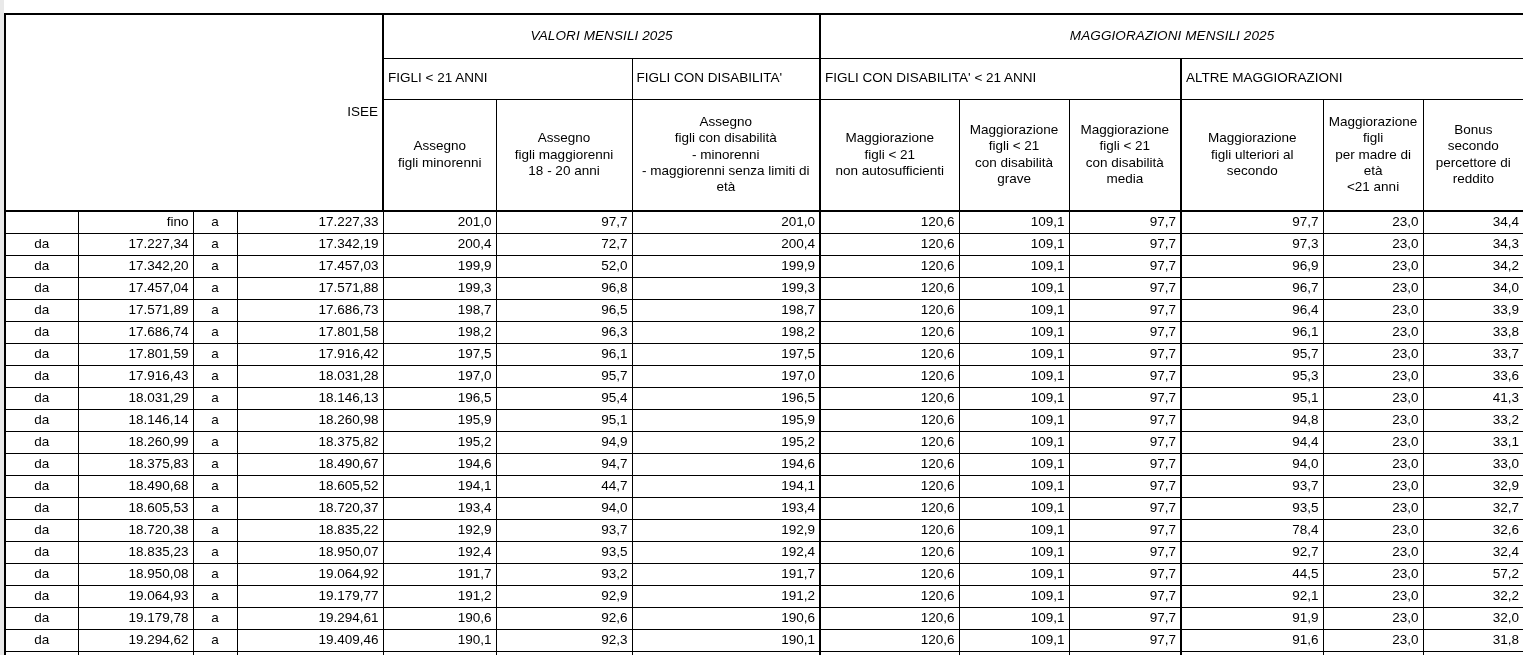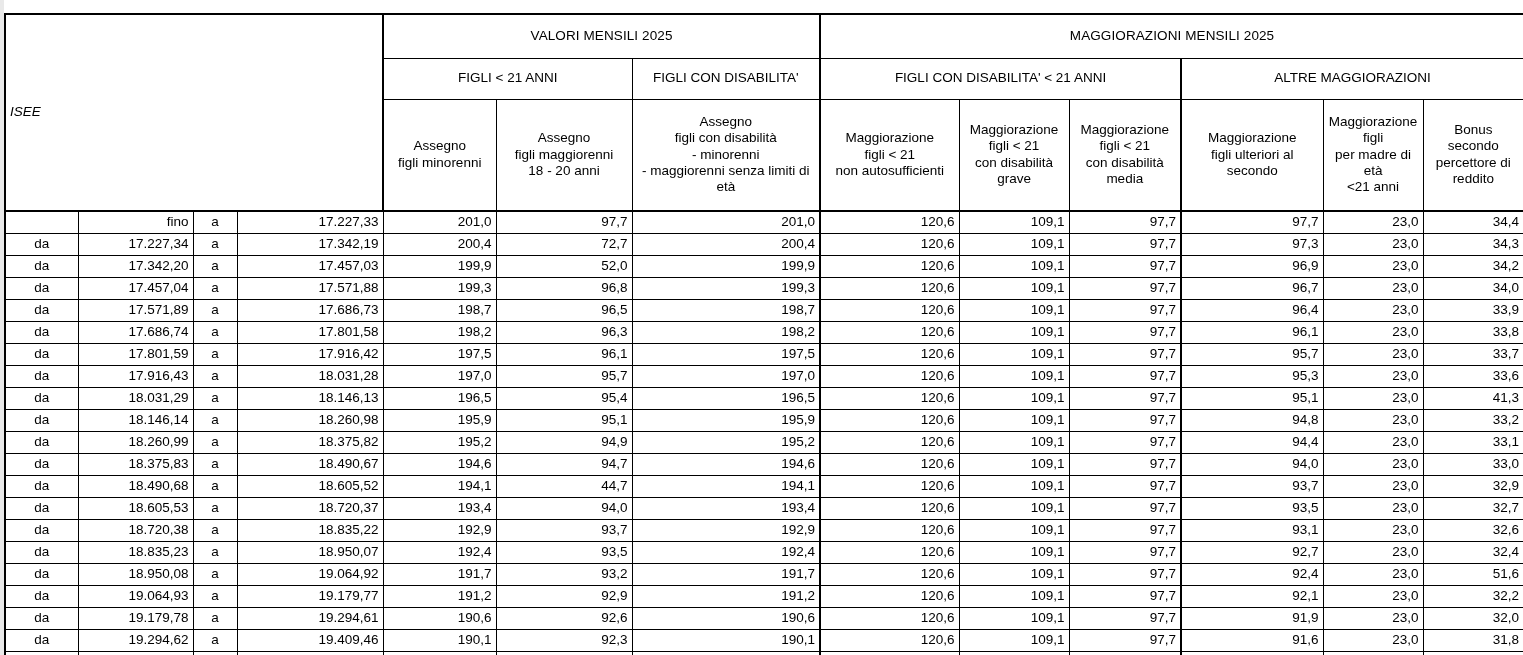--- a/index.html
+++ b/index.html
@@ -28,42 +28,41 @@
     background:#fff;
   }
   
   table.assegno{border:2px solid #000;}
   .grp-band{
     font-weight:bold;
     font-size:13.5px;
     text-align:center;
     letter-spacing:0.1px;
     height:44px;
+    font-style:italic;
   }
   .sub-band{
     font-weight:bold;
     font-size:13.5px;
-    text-align:center;
     height:41px;
     margin-top:30px;
   }
   .colhead{
     text-align:center;
     vertical-align:top;
     padding-top:8px;
     height:112px;
     font-size:13.5px;
     line-height:1.45;
   }
   .isee-head{
     font-weight:bold;
     font-size:14px;
-    text-align:left;
+    text-align:right;
     vertical-align:middle;
-    font-style:italic;
   }
   .thickR{border-right:2px solid #000 !important;}
   .thickL{border-left:2px solid #000 !important;}
   .thickT{border-top:2px solid #000 !important;}
 
   tr.datarow td{height:22px;font-size:13.5px;}
   td.num{text-align:right;padding-right:6px;}
   td.ctr{text-align:center;}
 
   
@@ -381,21 +380,21 @@
           <td class="ctr">da</td>
           <td class="num">18.720,38</td>
           <td class="ctr">a</td>
           <td class="num">18.835,22</td>
           <td class="num">192,9</td>
           <td class="num">93,7</td>
           <td class="num thickR">192,9</td>
           <td class="num">120,6</td>
           <td class="num">109,1</td>
           <td class="num">97,7</td>
-          <td class="num thickL">93,1</td>
+          <td class="num thickL">78,4</td>
           <td class="num">23,0</td>
           <td class="num">32,6</td>
         </tr>
         <tr class="datarow">
           <td class="ctr">da</td>
           <td class="num">18.835,23</td>
           <td class="ctr">a</td>
           <td class="num">18.950,07</td>
           <td class="num">192,4</td>
           <td class="num">93,5</td>
@@ -411,23 +410,23 @@
           <td class="ctr">da</td>
           <td class="num">18.950,08</td>
           <td class="ctr">a</td>
           <td class="num">19.064,92</td>
           <td class="num">191,7</td>
           <td class="num">93,2</td>
           <td class="num thickR">191,7</td>
           <td class="num">120,6</td>
           <td class="num">109,1</td>
           <td class="num">97,7</td>
-          <td class="num thickL">92,4</td>
-          <td class="num">23,0</td>
-          <td class="num">51,6</td>
+          <td class="num thickL">44,5</td>
+          <td class="num">23,0</td>
+          <td class="num">57,2</td>
         </tr>
         <tr class="datarow">
           <td class="ctr">da</td>
           <td class="num">19.064,93</td>
           <td class="ctr">a</td>
           <td class="num">19.179,77</td>
           <td class="num">191,2</td>
           <td class="num">92,9</td>
           <td class="num thickR">191,2</td>
           <td class="num">120,6</td>

